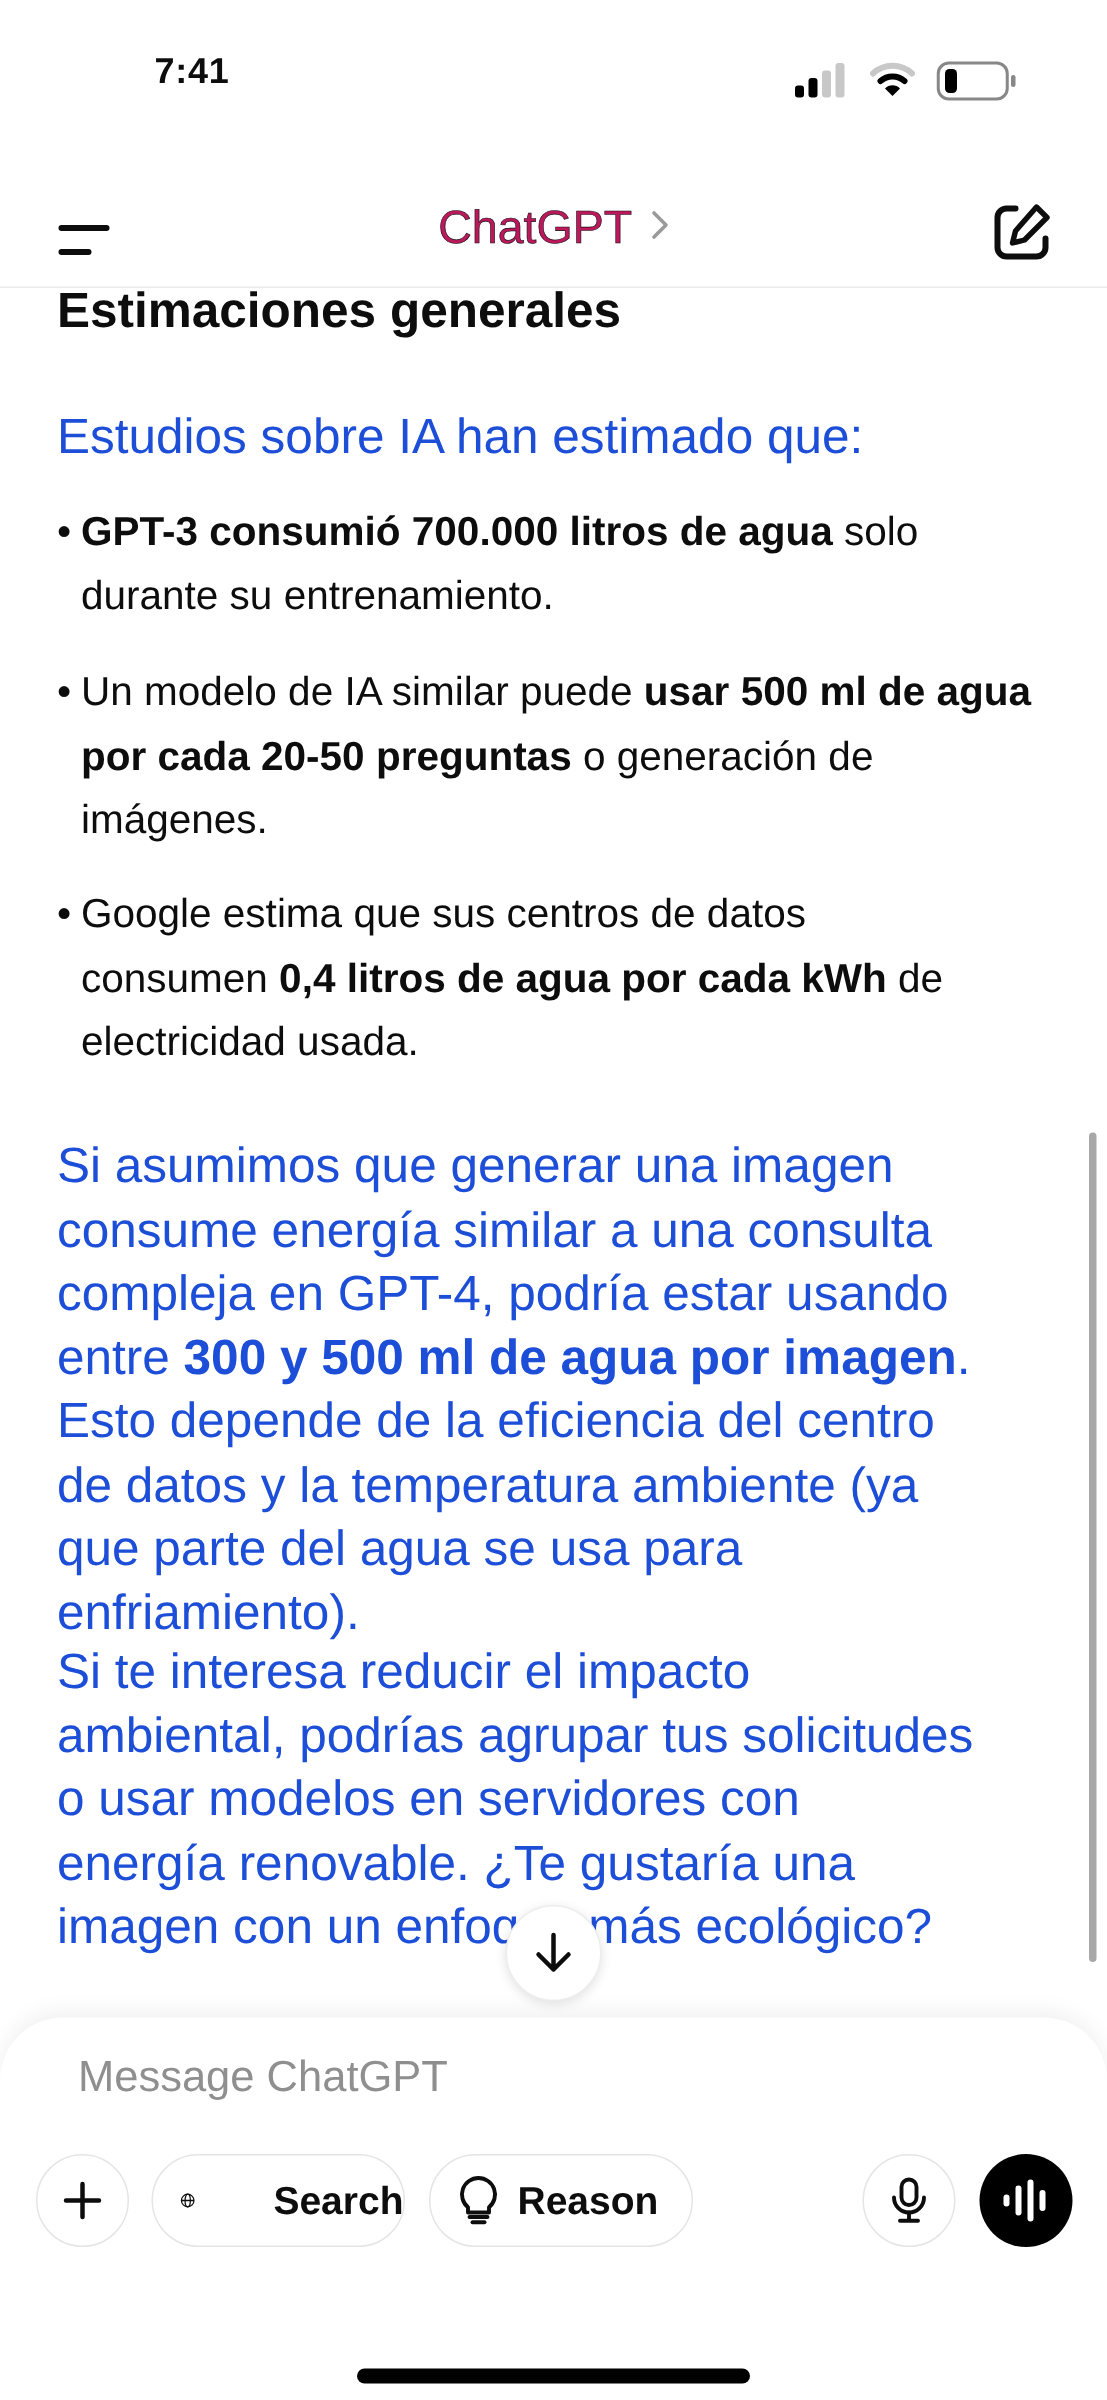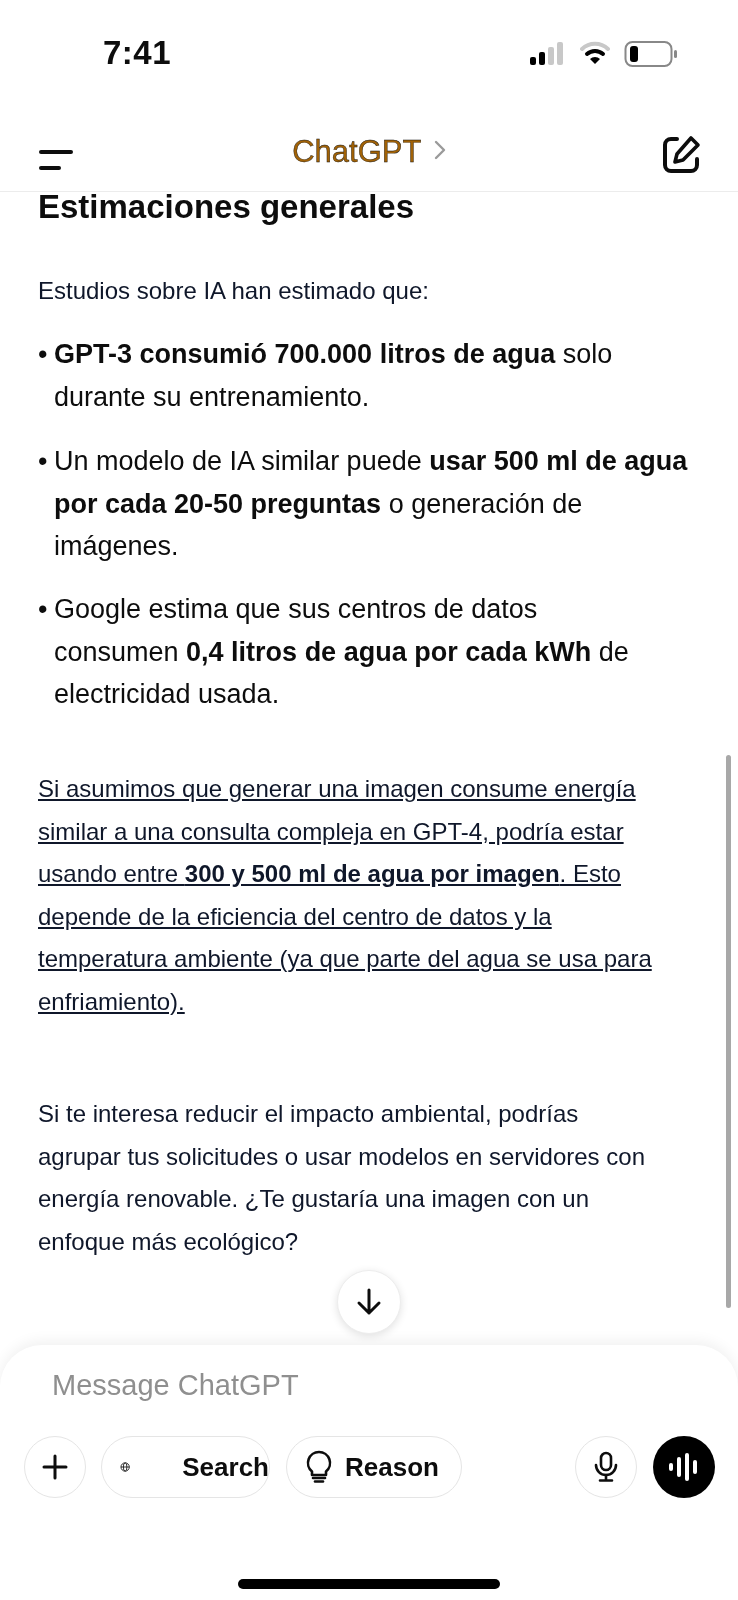--- a/index.html
+++ b/index.html
@@ -1,39 +1,39 @@
 <!DOCTYPE html>
 <html><head>
 <meta charset="utf-8">
 <style>
   * { box-sizing: border-box; margin: 0; padding: 0; }
   html, body { width: 738px; height: 1600px; background: #ffffff; overflow: hidden; }
   body { position: relative; font-family: "Liberation Sans", "DejaVu Sans", sans-serif; color: #0d0d0d; }
 
   
   .status-bar { position: absolute; top: 0; left: 0; width: 738px; height: 100px; }
-  .status-time { position: absolute; left: 103px; top: 34px; font-size: 33px; font-weight: 700; letter-spacing: 0.5px; }
+  .status-time { position: absolute; left: 103px; top: 34px; font-size: 24px; font-weight: 700; letter-spacing: 0.5px; }
   .signal { position: absolute; left: 530px; top: 42px; width: 36px; height: 24px; }
   .wifi { position: absolute; left: 580px; top: 40px; width: 30px; height: 26px; }
   .battery { position: absolute; left: 624px; top: 40px; width: 54px; height: 28px; }
 
   
   .header { position: absolute; top: 120px; left: 0; width: 738px; height: 72px; background: #fff; border-bottom: 1px solid #ececec; z-index: 5; }
   .menu-btn { position: absolute; left: 34px; top: 16px; width: 44px; height: 40px; cursor: pointer; }
   .menu-btn .l1 { position: absolute; left: 5px; top: 14px; width: 34px; height: 4px; background: #0d0d0d; border-radius: 2px; }
   .menu-btn .l2 { position: absolute; left: 5px; top: 30px; width: 22px; height: 4px; background: #0d0d0d; border-radius: 2px; }
   .title-wrap { position: absolute; left: 0; right: 0; top: 14px; text-align: center; cursor: pointer; }
-  .title { font-size: 31px; font-weight: 400; color: #a16207; -webkit-text-stroke: 0.4px #0d0d0d; }
+  .title { font-size: 31px; font-weight: 400; color: #be185d; -webkit-text-stroke: 0.4px #0d0d0d; }
   .title-chev { display: inline-block; margin-left: 8px; vertical-align: 2px; }
   .new-chat-btn { position: absolute; left: 660px; top: 12px; width: 44px; height: 44px; cursor: pointer; }
 
   
   .content { position: absolute; top: 186px; left: 0; width: 708px; height: 1160px; overflow: hidden; }
   .h3 { position: absolute; left: 38px; top: 0px; font-size: 33px; font-weight: 700; line-height: 42px; }
-  .p { position: absolute; left: 38px; width: 640px; font-size: 24px; line-height: 42.5px; color: #0f172a; }
+  .p { position: absolute; left: 38px; width: 640px; font-size: 33px; line-height: 42.5px; color: #1d4ed8; }
   .p b { font-weight: 700; }
   .bullet { position: absolute; left: 38px; width: 650px; font-size: 27px; line-height: 42.5px; }
   .bullet .dot { position: absolute; left: 0; top: 0; width: 20px; }
   .bullet .btext { margin-left: 16px; display: block; }
   .bullet b { font-weight: 700; }
 
   .scrollbar { position: absolute; left: 726px; top: 755px; width: 5px; height: 553px; background: #a8a8a8; border-radius: 3px; }
 
   .scroll-down { position: absolute; left: 337px; top: 1270px; width: 64px; height: 64px; border-radius: 50%; background: #fff; box-shadow: 0 2px 8px rgba(0,0,0,0.12); border: 1px solid #ededed; z-index: 8; cursor: pointer; display: flex; align-items: center; justify-content: center; }
 
@@ -108,21 +108,21 @@
   <div class="bullet" style="top:254px;">
     <span class="dot">•</span>
     <span class="btext"><span>Un modelo de IA similar puede </span><b>usar 500 ml de agua por cada 20-50 preguntas</b><span> o generación de imágenes.</span></span>
   </div>
 
   <div class="bullet" style="top:402px; width:610px;">
     <span class="dot">•</span>
     <span class="btext"><span>Google estima que sus centros de datos consumen </span><b>0,4 litros de agua por cada kWh</b><span> de electricidad usada.</span></span>
   </div>
 
-  <div class="p" style="top:582px; width:625px;text-decoration:underline;">
+  <div class="p" style="top:570px; width:625px;">
     <span>Si asumimos que generar una imagen consume energía similar a una consulta compleja en GPT-4, podría estar usando entre </span><b>300 y 500 ml de agua por imagen</b><span>. Esto depende de la eficiencia del centro de datos y la temperatura ambiente (ya que parte del agua se usa para enfriamiento).</span>
   </div>
 
   <div class="p" style="top:907px; width:615px;">Si te interesa reducir el impacto ambiental, podrías agrupar tus solicitudes o usar modelos en servidores con energía renovable. ¿Te gustaría una imagen con un enfoque más ecológico?</div>
 </div>
 
 <div class="scrollbar"></div>
 
 <div class="scroll-down">
   <svg width="30" height="30" viewBox="0 0 30 30">

